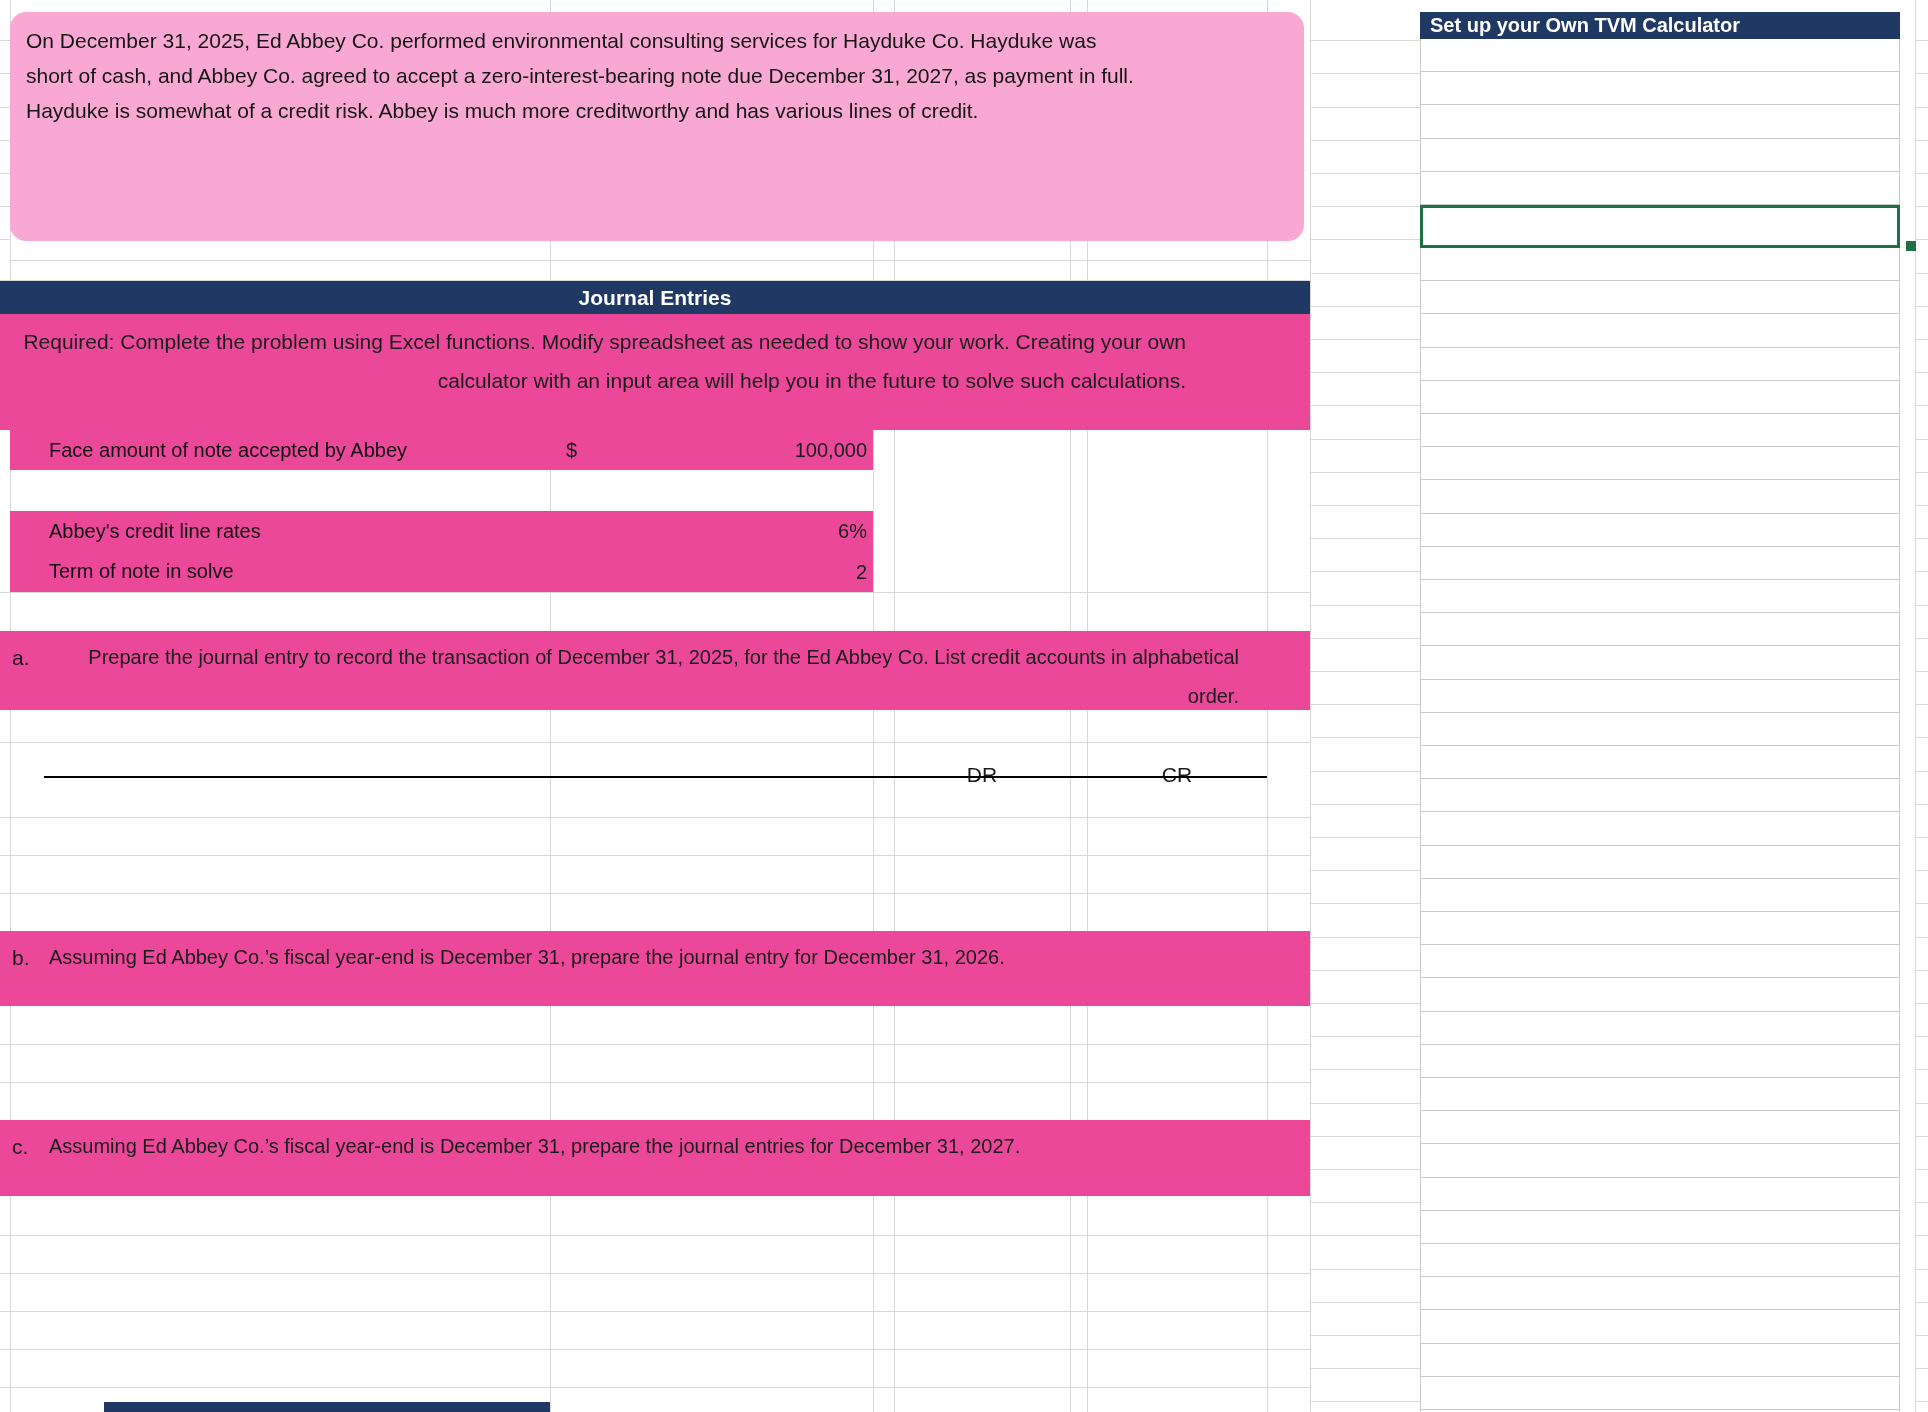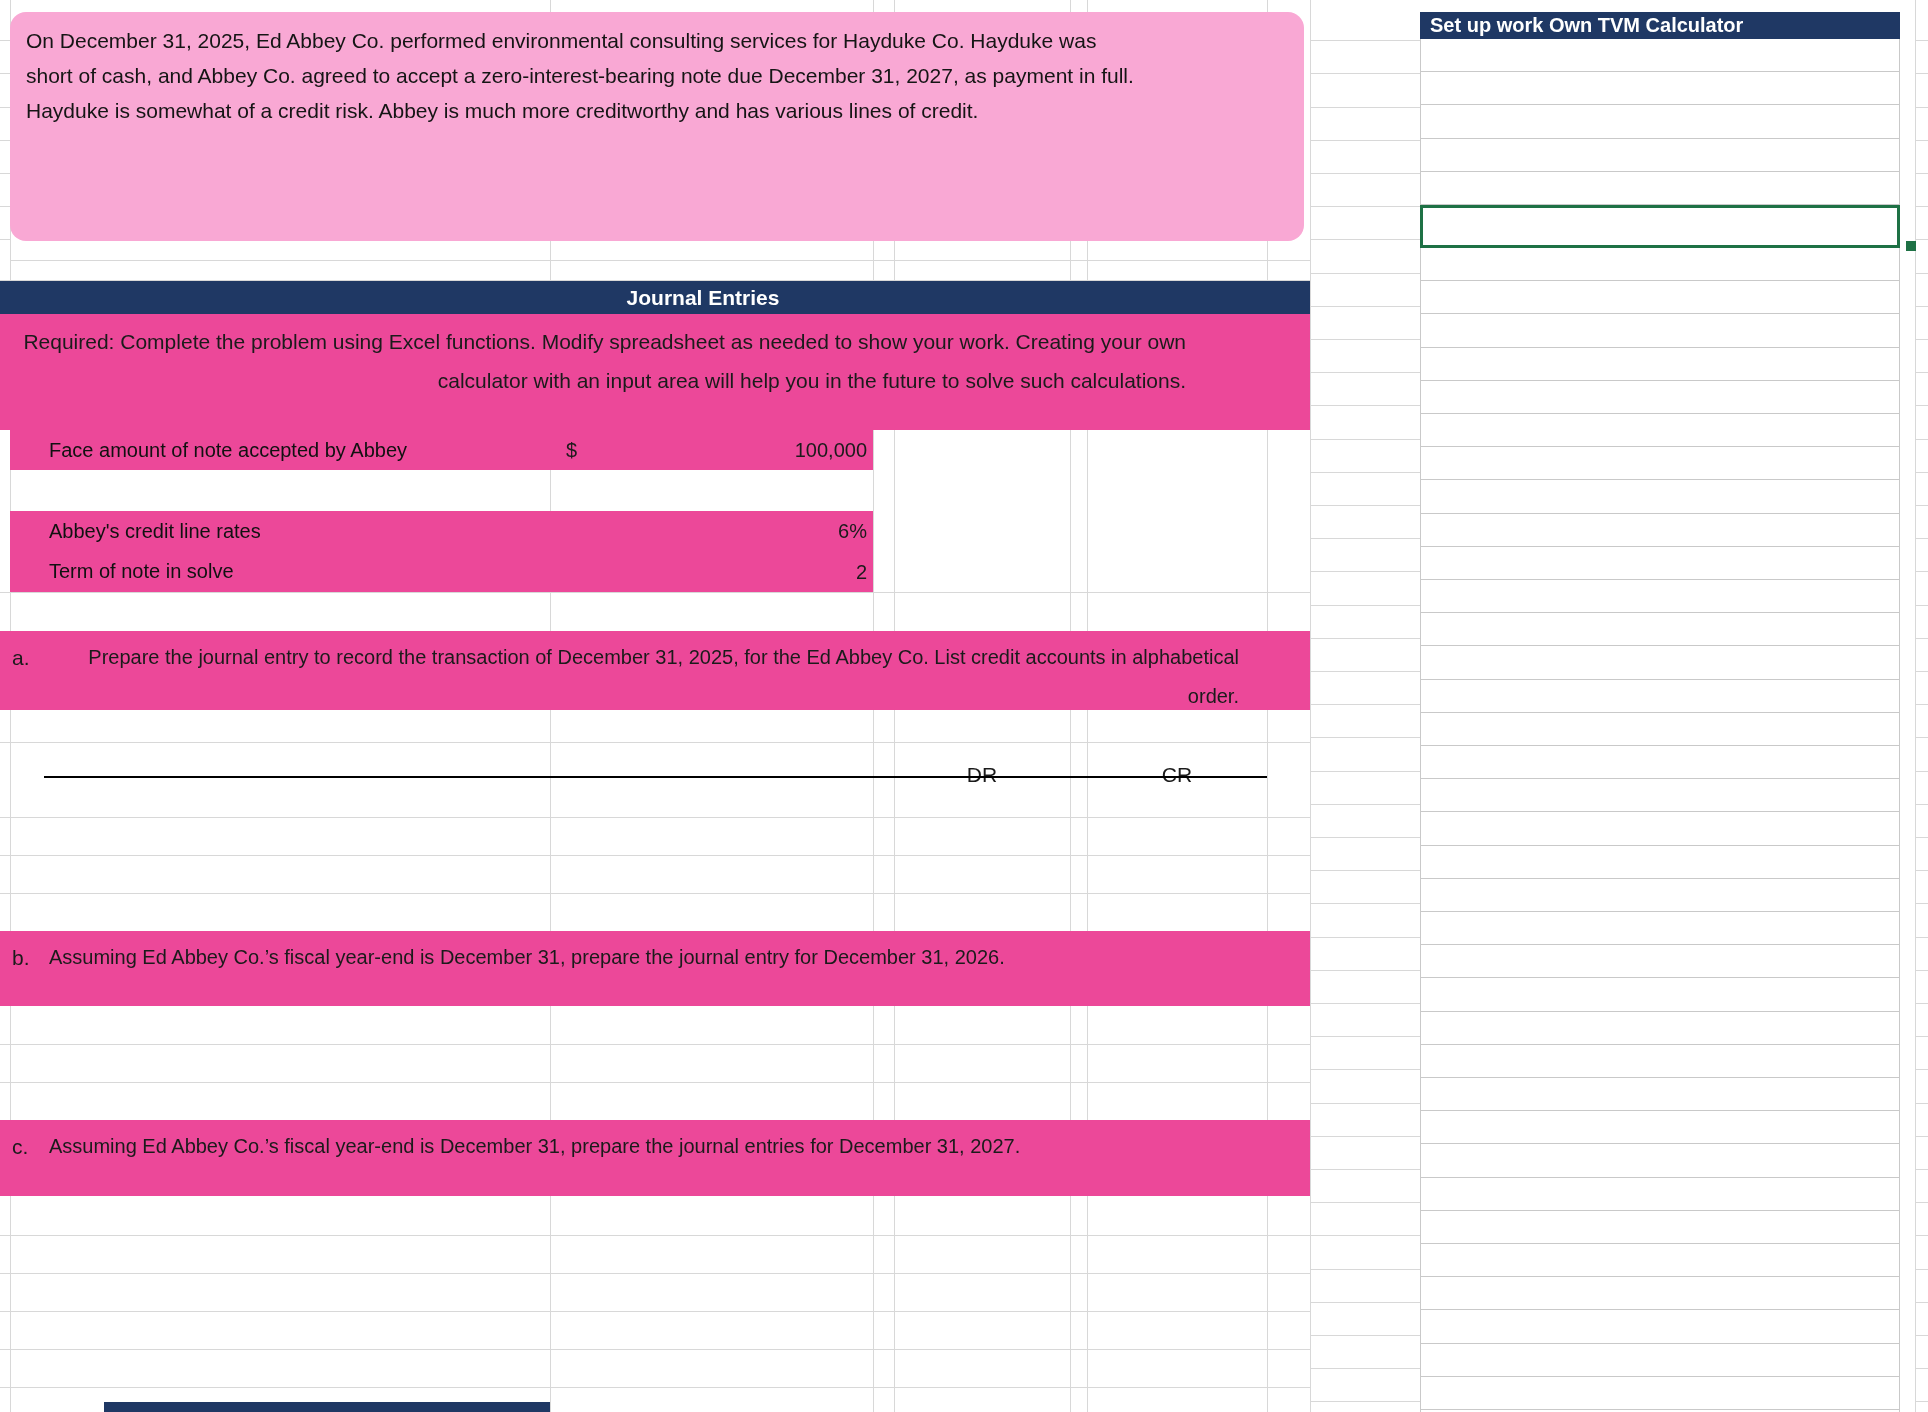--- a/index.html
+++ b/index.html
@@ -19,21 +19,21 @@
     background-image:repeating-linear-gradient(to bottom,transparent 0,transparent 32.2px,#c9c9c9 32.2px,#c9c9c9 33.2px);
   }
   
   .fill{position:absolute;z-index:2;box-sizing:border-box;}
   .navy{background:#1F3864;color:#ffffff;}
   .blue1{background:#f9a8d4;border-radius:16px;}
   .blue2{background:#ec4899;text-align:right;}
   
   .txt{position:absolute;z-index:3;}
   .para{font-size:21px;line-height:35px;color:#151515;}
-  .banner-text{width:100%;text-align:center;font-weight:bold;font-size:21px;line-height:33px;margin-left:48px;}
+  .banner-text{width:100%;text-align:center;font-weight:bold;font-size:21px;line-height:33px;}
   .tvm-title{font-weight:bold;font-size:20px;line-height:27px;padding-left:10px;white-space:nowrap;}
   .sec-label{position:absolute;left:12px;top:7px;font-size:21px;line-height:39px;}
   .sec-text{position:absolute;left:49px;top:7px;font-size:20px;line-height:39px;}
   .req-text{position:absolute;left:6px;top:8px;font-size:21px;line-height:39px;max-width:1180px;}
   .input-row{left:10px;width:863px;}
   .input-label{position:absolute;left:39px;top:0;height:100%;display:flex;align-items:center;font-size:20px;color:#111;}
   .input-cell{position:absolute;left:540px;right:0;top:0;height:100%;}
   .pre{position:absolute;left:16px;top:50%;transform:translateY(-50%);font-size:20px;}
   .val{position:absolute;right:6px;top:50%;transform:translateY(-50%);font-size:20px;}
   .colhead{z-index:3;text-align:center;font-size:21px;line-height:34px;margin-top:16px;}
@@ -85,21 +85,21 @@
     <div class="hline" style="left:0;top:1311px;width:1310px;"></div>
     <div class="hline" style="left:0;top:1349px;width:1310px;"></div>
     <div class="hline" style="left:0;top:1387px;width:1310px;"></div>
   </div>
 
   <div class="fill blue1" style="left:10px;top:12px;width:1294px;height:229px;">
     <div class="para" style="padding:11px 20px 0 16px;max-width:1110px;">On December 31, 2025, Ed Abbey Co. performed environmental consulting services for Hayduke Co. Hayduke was short of cash, and Abbey Co. agreed to accept a zero-interest-bearing note due December 31, 2027, as payment in full. Hayduke is somewhat of a credit risk. Abbey is much more creditworthy and has various lines of credit.</div>
   </div>
 
   <div class="fill navy" style="left:1420px;top:12px;width:480px;height:27px;">
-    <div class="tvm-title">Set up work Own TVM Calculator</div>
+    <div class="tvm-title">Set up your Own TVM Calculator</div>
   </div>
   <div class="sel-cell"></div>
   <div class="sel-handle"></div>
 
   <div class="fill navy" style="left:0;top:281px;width:1310px;height:33px;">
     <div class="banner-text">Journal Entries</div>
   </div>
 
   <div class="fill blue2" style="left:0;top:314px;width:1310px;height:116px;">
     <div class="req-text">Required: Complete the problem using Excel functions. Modify spreadsheet as needed to show your work. Creating your own calculator with an input area will help you in the future to solve such calculations.</div>

